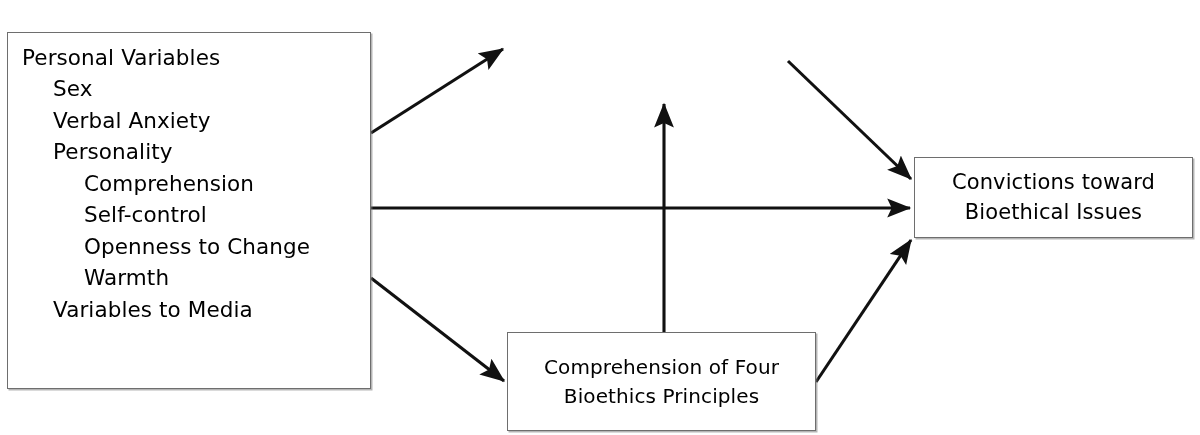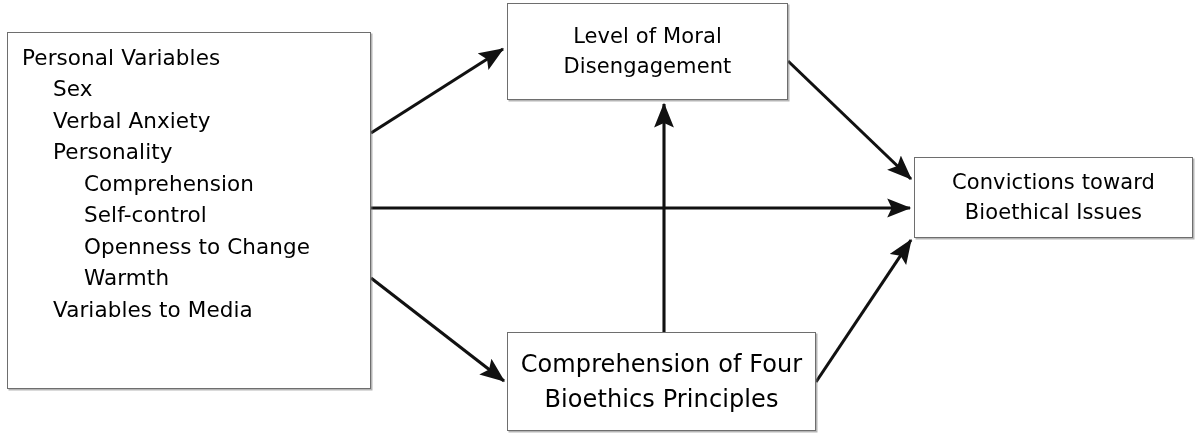--- a/index.html
+++ b/index.html
@@ -82,21 +82,21 @@
     width: 279px;
     height: 81px;
   }
   
   #box-comprehension {
     left: 507px;
     top: 332px;
     width: 309px;
     height: 99px;
   }
-  #box-comprehension .node-text { font-size: 24px; }
+  #box-comprehension .node-text { font-size: 20px; }
 </style>
 </head>
 <body>
 
 <div id="diagram-canvas">
 
   <svg id="arrow-layer" viewBox="0 0 1200 435" width="1200" height="435" xmlns="http://www.w3.org/2000/svg">
     <defs>
       <marker id="ah" markerWidth="9" markerHeight="9" refX="7.6" refY="3.2" orient="auto" markerUnits="strokeWidth">
         <path d="M0,0 L8,3.2 L0,6.4 L1.5,3.2 z" fill="#111111"></path>
@@ -123,24 +123,20 @@
       <li class="lvl-1">Verbal Anxiety</li>
       <li class="lvl-1">Personality</li>
       <li class="lvl-2">Comprehension</li>
       <li class="lvl-2">Self-control</li>
       <li class="lvl-2">Openness to Change</li>
       <li class="lvl-2">Warmth</li>
       <li class="lvl-1">Variables to Media</li>
     </ul>
   </div>
 
-  <div class="node-box" id="box-moral-disengagement">
-    <div class="node-text">Level of Moral
-Disengagement</div>
-  </div>
 
   <div class="node-box" id="box-convictions">
     <div class="node-text">Convictions toward
 Bioethical Issues</div>
   </div>
 
   <div class="node-box" id="box-comprehension">
     <div class="node-text">Comprehension of Four
 Bioethics Principles</div>
   </div>

